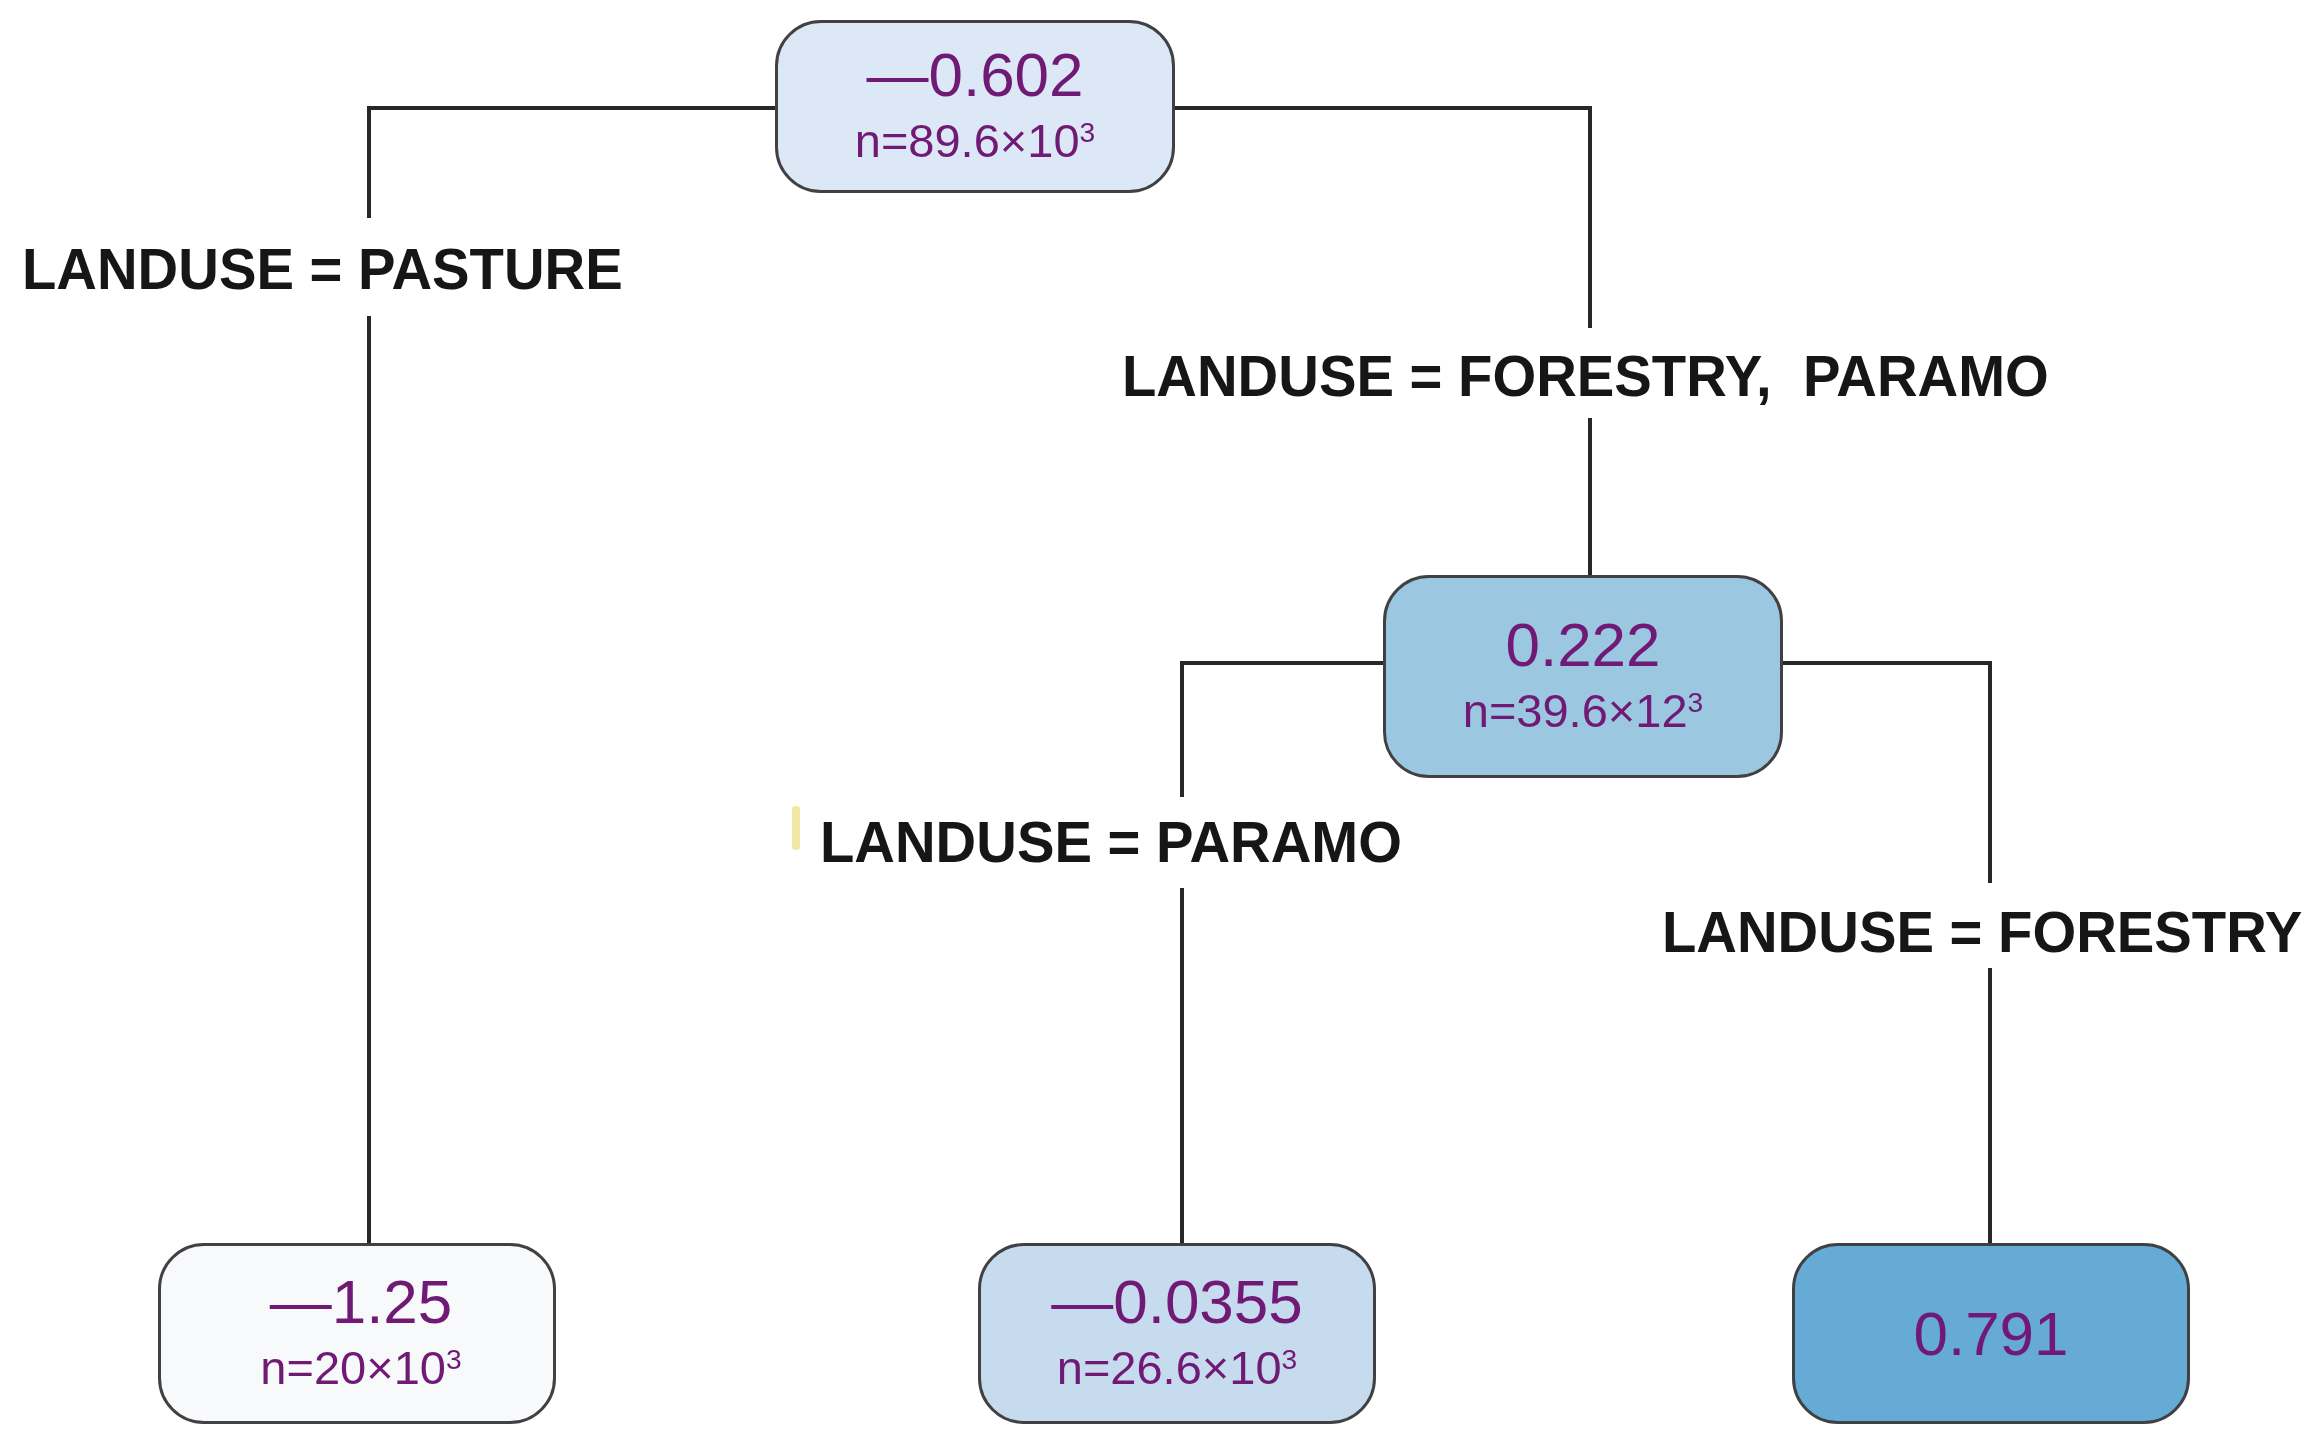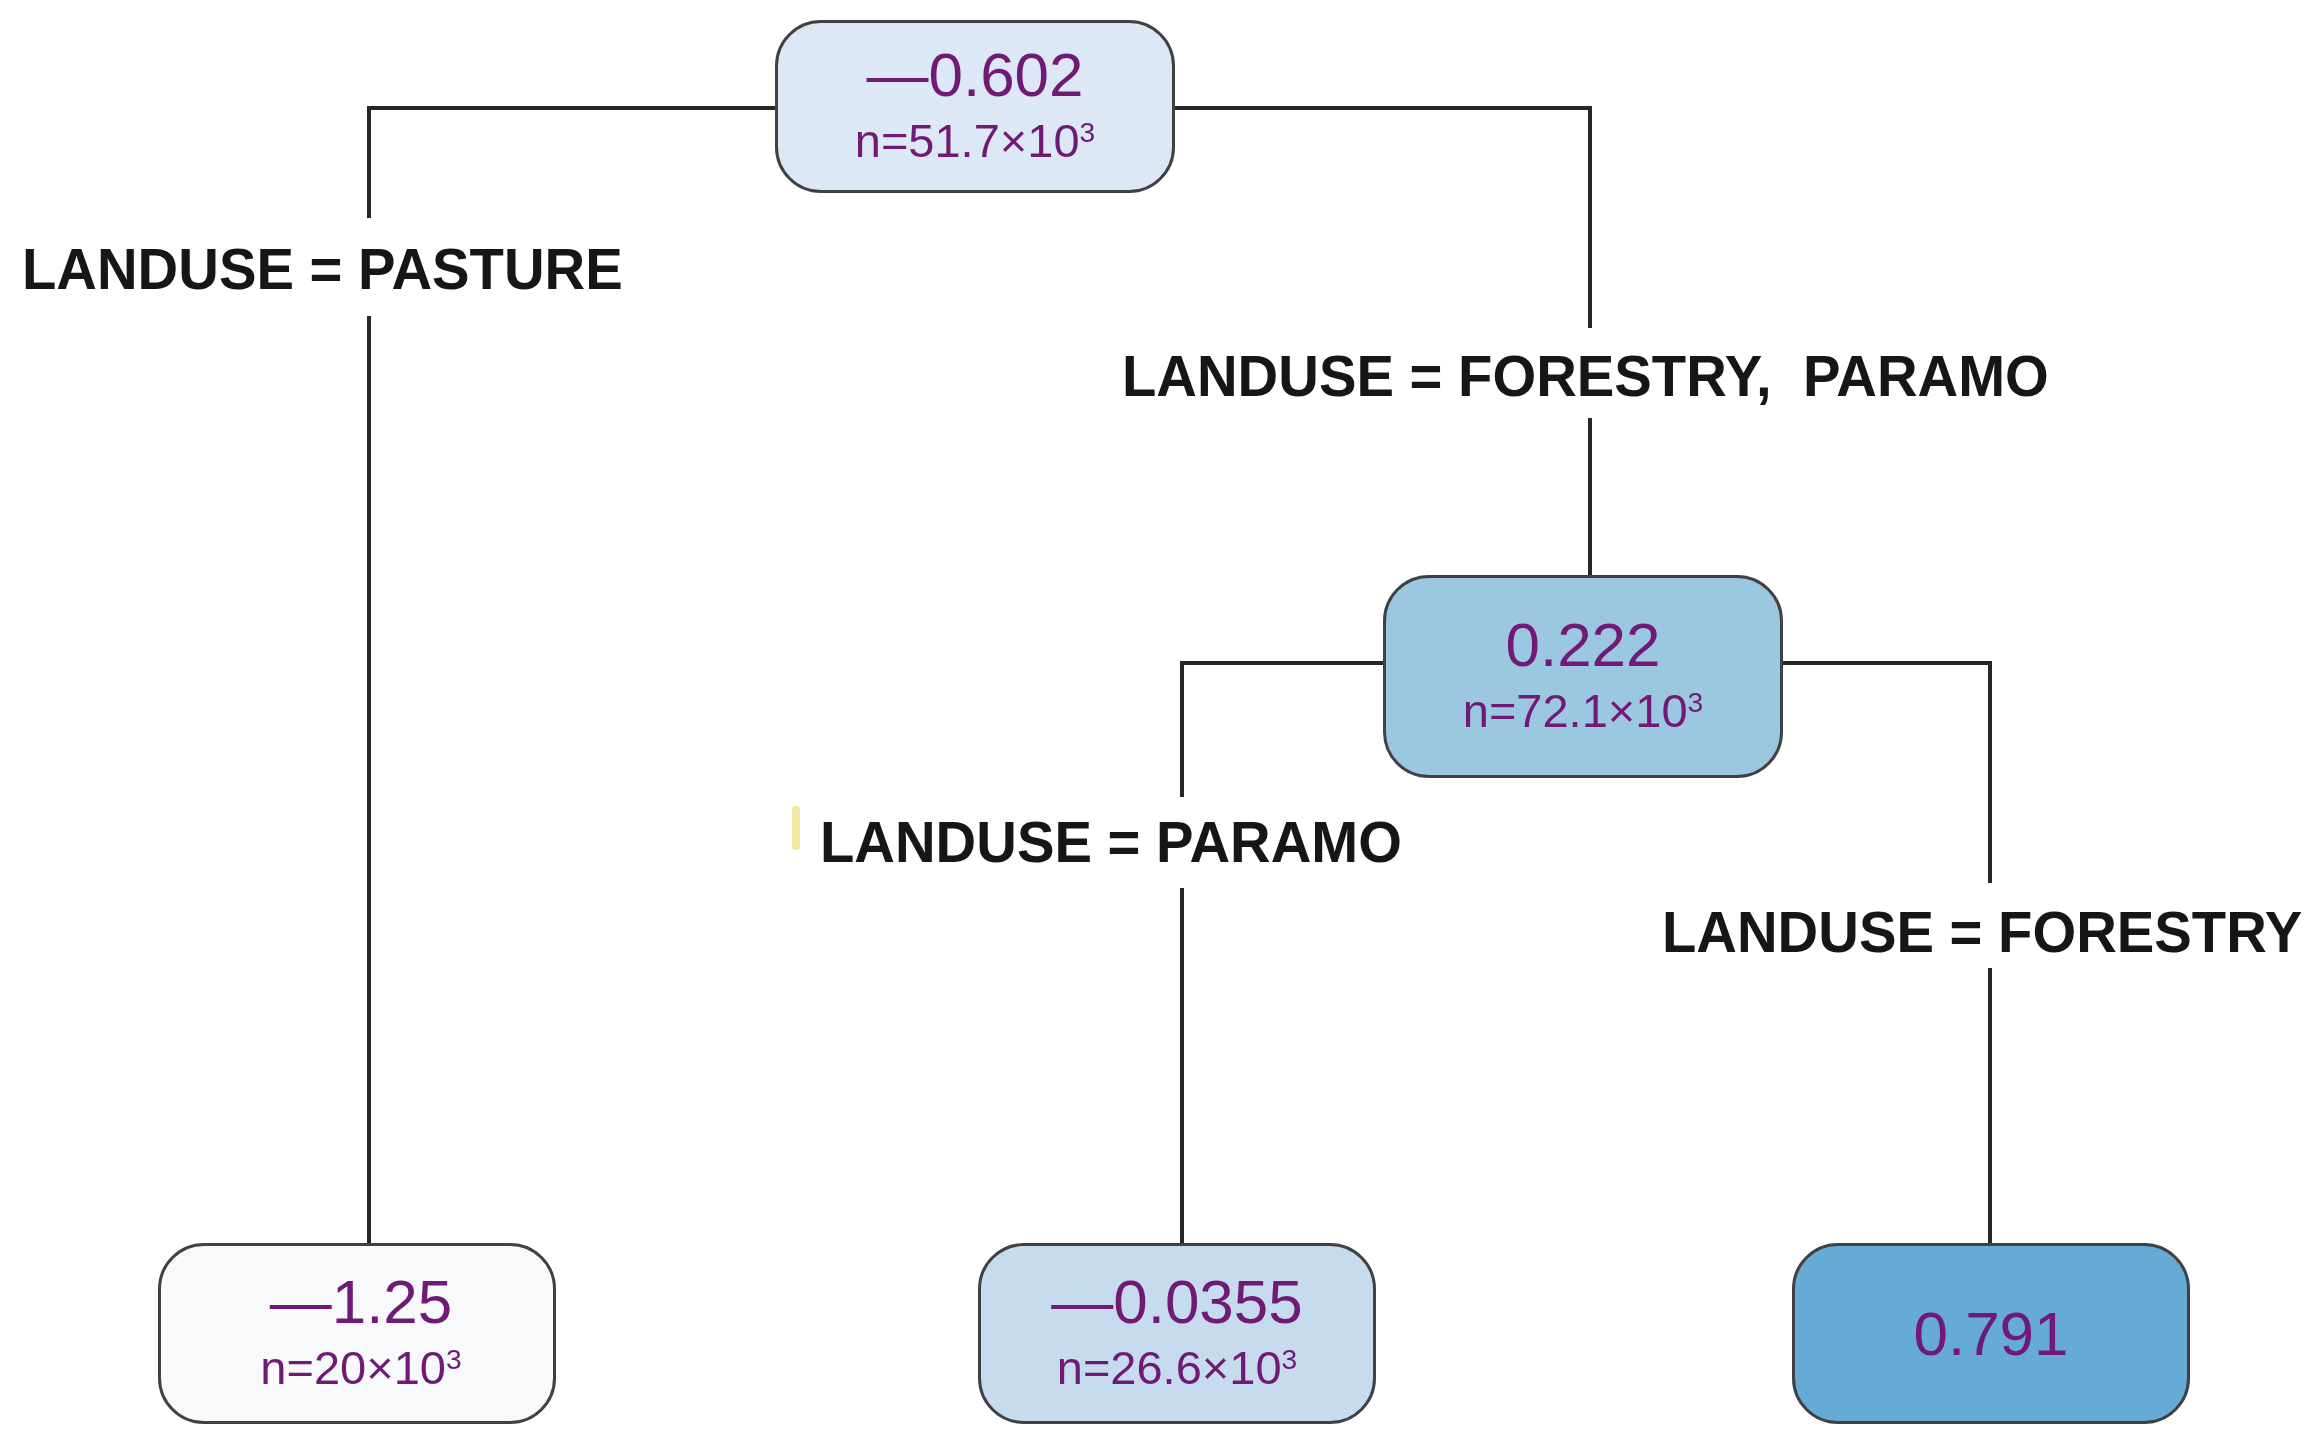--- a/index.html
+++ b/index.html
@@ -78,26 +78,26 @@
 
   <div class="elabel" style="left:22px; top:237px;">LANDUSE = PASTURE</div>
   <div class="elabel" style="left:1122px; top:344px;">LANDUSE = FORESTRY,  PARAMO</div>
   <div class="elabel" style="left:820px; top:810px;">LANDUSE = PARAMO</div>
   <div class="elabel" style="left:1662px; top:900px;">LANDUSE = FORESTRY</div>
 
   <div class="artifact" style="left:792px; top:806px; width:8px; height:44px;"></div>
 
   <div class="node fill-root" style="left:775px; top:20px; width:400px; height:173px;">
     <div class="val">—0.602</div>
-    <div class="n"><span>n=51.7×10</span><span class="sup">3</span></div>
+    <div class="n"><span>n=89.6×10</span><span class="sup">3</span></div>
   </div>
 
   <div class="node fill-internal" style="left:1383px; top:575px; width:400px; height:203px;">
     <div class="val">0.222</div>
-    <div class="n"><span>n=72.1×10</span><span class="sup">3</span></div>
+    <div class="n"><span>n=39.6×12</span><span class="sup">3</span></div>
   </div>
 
   <div class="node fill-leaf1" style="left:158px; top:1243px; width:398px; height:181px;padding-left:8px;">
     <div class="val">—1.25</div>
     <div class="n"><span>n=20×10</span><span class="sup">3</span></div>
   </div>
 
   <div class="node fill-leaf2" style="left:978px; top:1243px; width:398px; height:181px;">
     <div class="val">—0.0355</div>
     <div class="n"><span>n=26.6×10</span><span class="sup">3</span></div>

